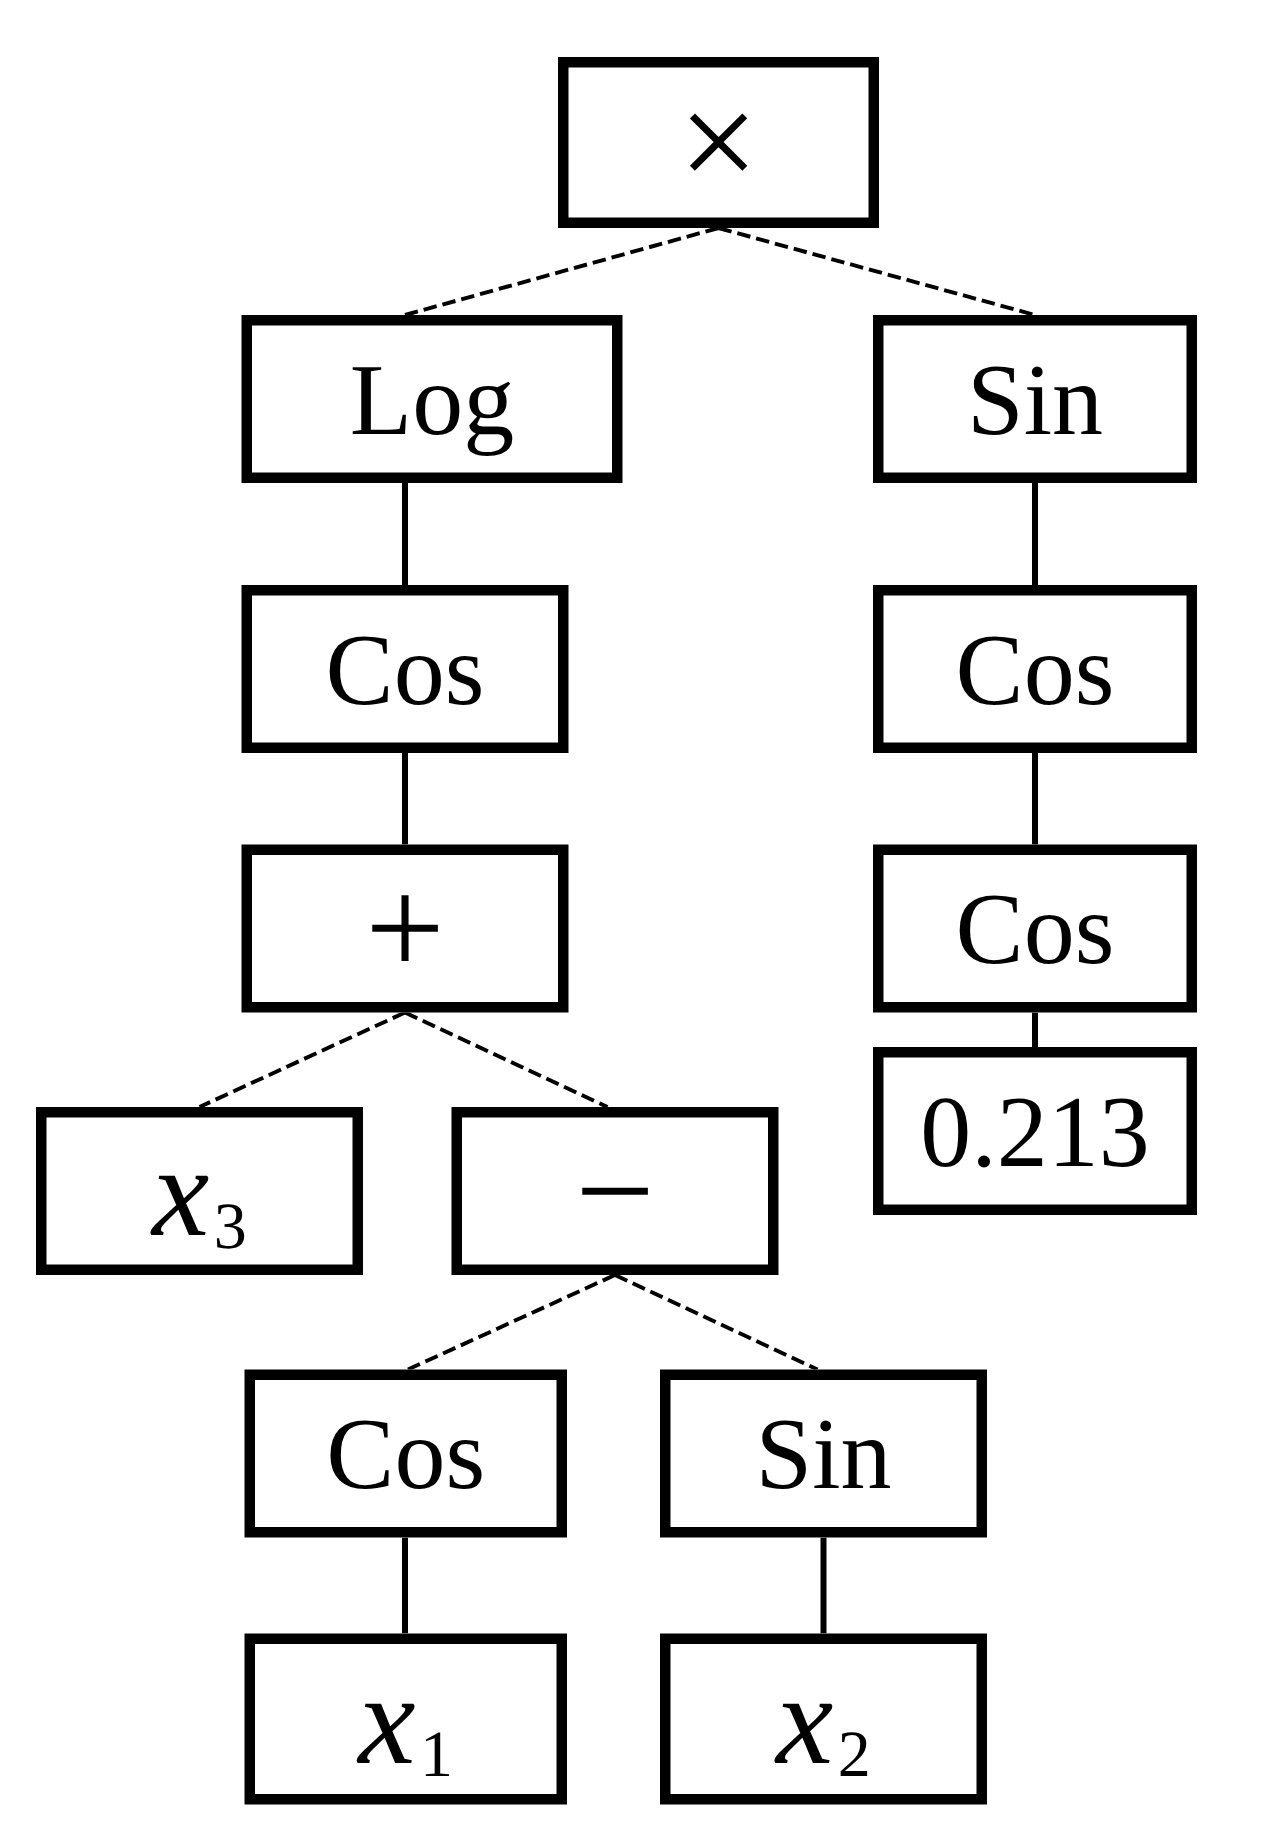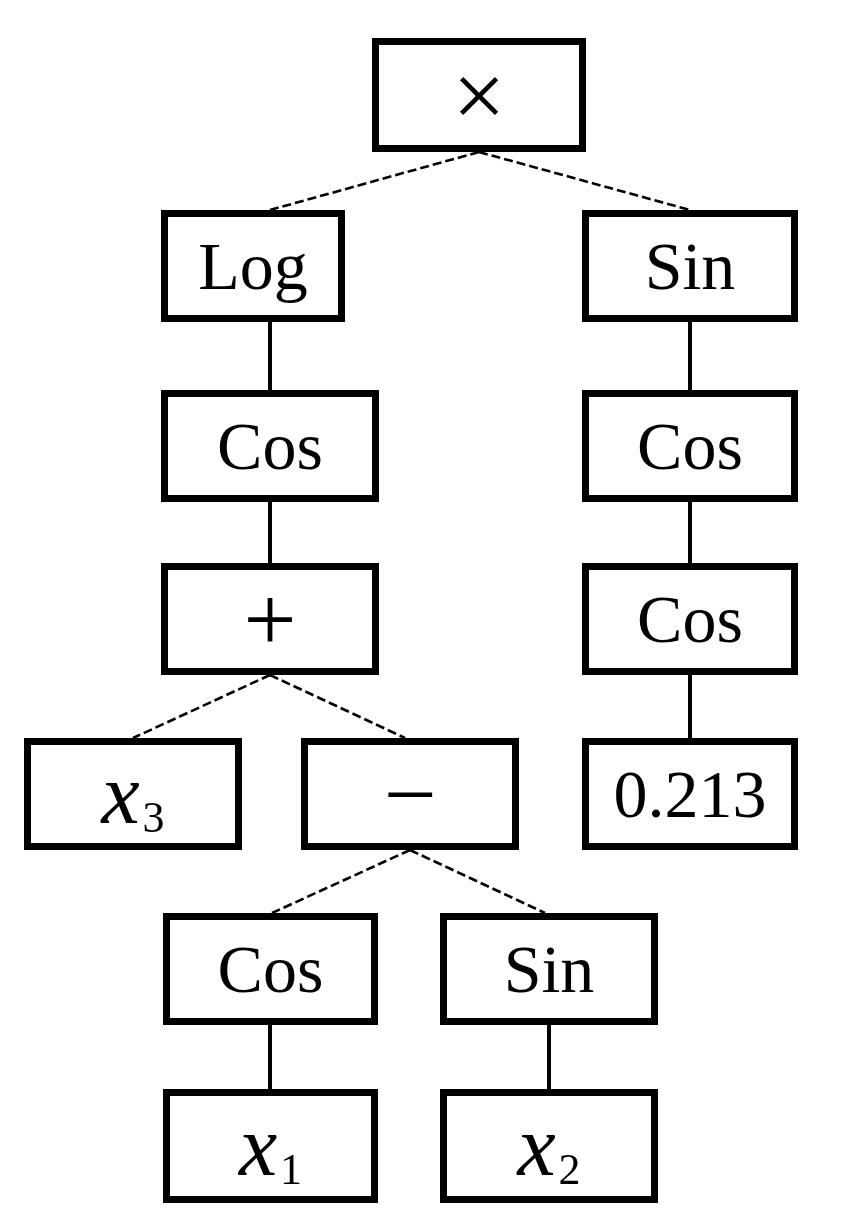--- a/index.html
+++ b/index.html
@@ -51,29 +51,29 @@
     font-style: italic;
     font-size: 86px;
   }
   .node.var .sub {
     font-size: 44px;
     transform: translateY(24px);
     margin-left: 3px;
   }
   
   .n-times       { left: 372px; top:   38px; width: 214px; height: 114px; }
-  .n-log         { left: 161px; top:  210px; width: 184px; height: 112px; }
+  .n-log         { left: 161px; top:  210px; width: 254px; height: 112px; }
   .n-sin-outer   { left: 582px; top:  210px; width: 216px; height: 112px; }
   .n-cos-left    { left: 161px; top:  390px; width: 218px; height: 112px; }
   .n-cos-right-1 { left: 582px; top:  390px; width: 216px; height: 112px; }
   .n-plus        { left: 161px; top:  563px; width: 218px; height: 112px; }
   .n-cos-right-2 { left: 582px; top:  563px; width: 216px; height: 112px; }
   .n-x3          { left:  24px; top:  738px; width: 218px; height: 112px; }
   .n-minus       { left: 301px; top:  738px; width: 218px; height: 112px; }
-  .n-const       { left: 582px; top:  738px; width: 216px; height: 112px; }
+  .n-const       { left: 582px; top:  698px; width: 216px; height: 112px; }
   .n-cos-bottom  { left: 163px; top:  913px; width: 215px; height: 112px; }
   .n-sin-bottom  { left: 440px; top:  913px; width: 218px; height: 112px; }
   .n-x1          { left: 163px; top: 1089px; width: 215px; height: 114px; }
   .n-x2          { left: 440px; top: 1089px; width: 218px; height: 114px; }
 </style>
 </head>
 <body>
 
 <div id="canvas">
 

